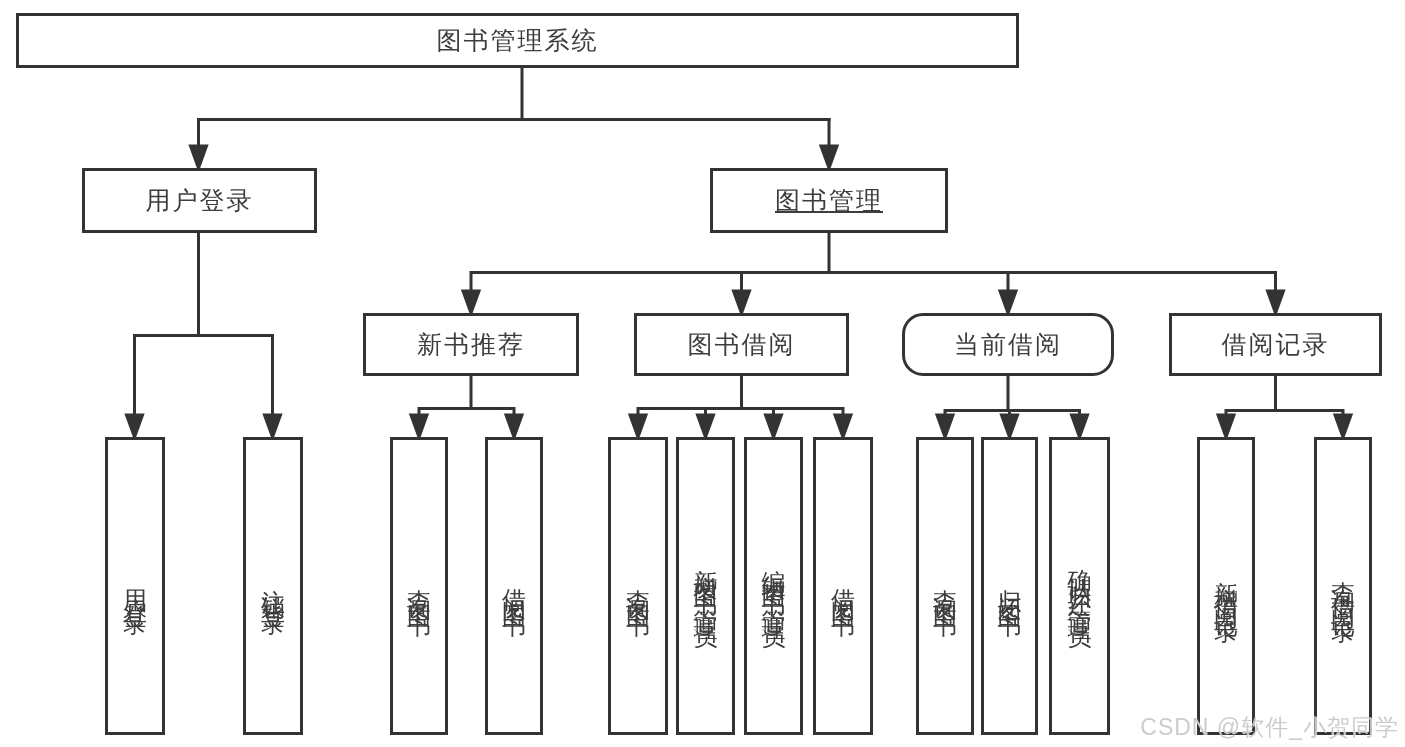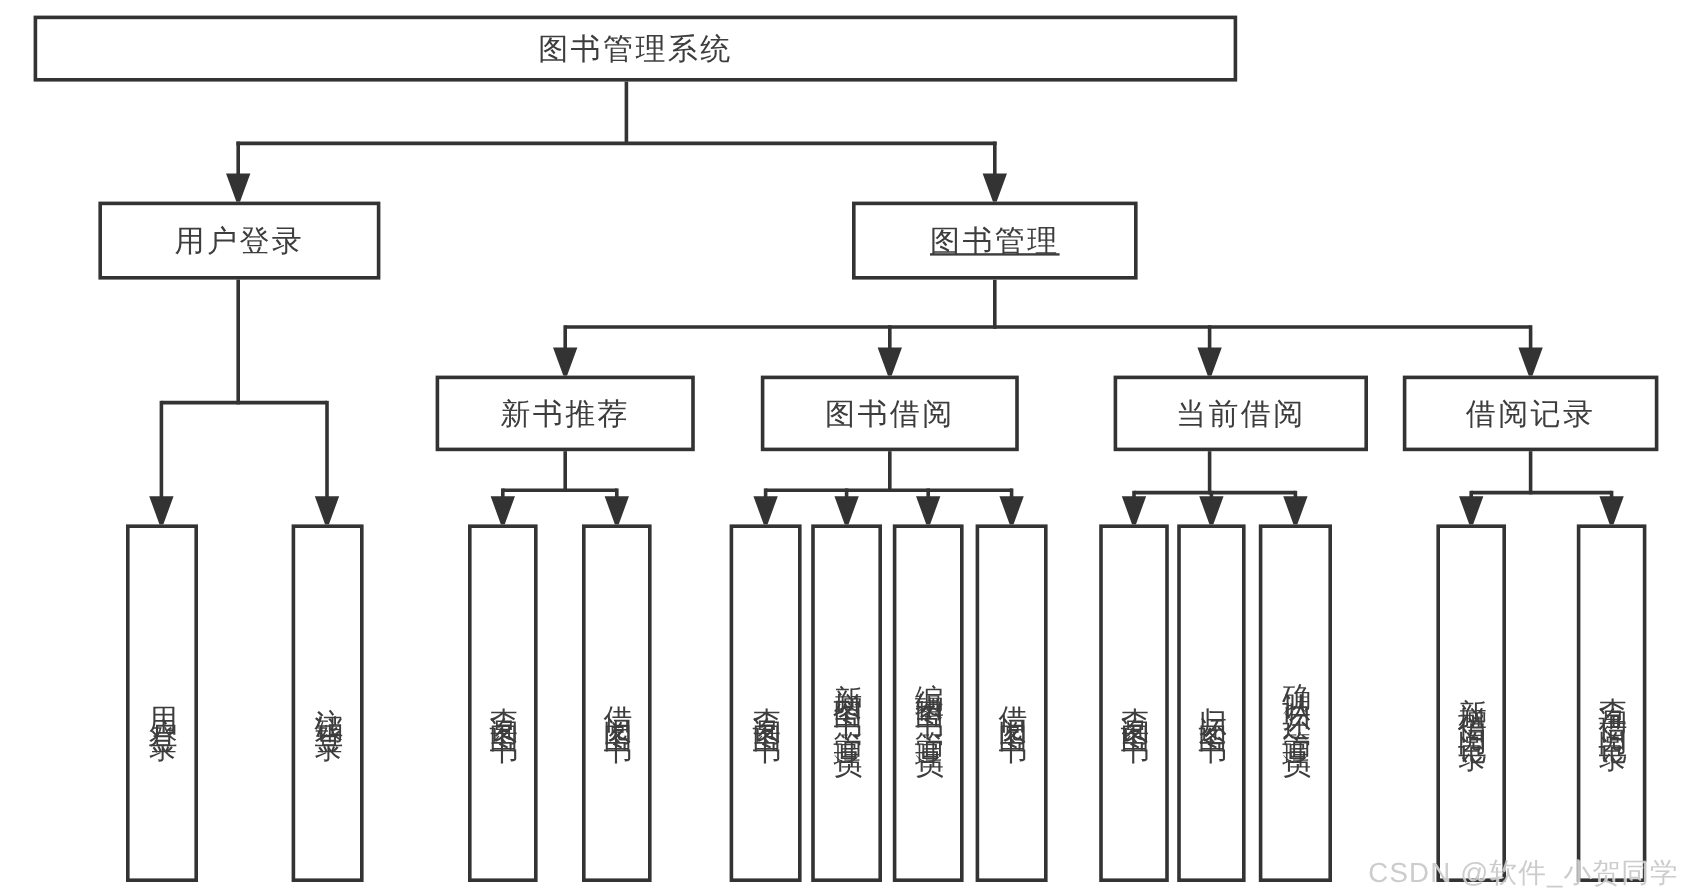--- a/index.html
+++ b/index.html
@@ -42,26 +42,26 @@
   }
   .vtext {
     writing-mode: vertical-rl;
     text-orientation: mixed;
     font-size: 24px;
     letter-spacing: 8px;
     line-height: 1;
     white-space: nowrap;
   }
   
-  #n-root   { left: 28px;   top: 13px;  width: 1003px; height: 55px; }
+  #n-root   { left: 16px;   top: 13px;  width: 1003px; height: 55px; }
   #n-login  { left: 82px;   top: 168px; width: 235px;  height: 65px; }
   #n-mgmt   { left: 710px;  top: 168px; width: 238px;  height: 65px; text-decoration: underline; }
   #n-nbr    { left: 363px;  top: 313px; width: 216px;  height: 63px; }
   #n-bb     { left: 634px;  top: 313px; width: 215px;  height: 63px; text-align: center; }
-  #n-cb     { left: 928px;  top: 313px; width: 212px;  height: 63px; }
+  #n-cb     { left: 902px;  top: 313px; width: 212px;  height: 63px; border-radius: 21px; }
   #n-br     { left: 1169px; top: 313px; width: 213px;  height: 63px; }
   
   #l-login1 { left: 105px;  width: 60px; }
   #l-logout { left: 243px;  width: 60px; }
   #l-nbr1   { left: 390px;  width: 58px; }
   #l-nbr2   { left: 485px;  width: 58px; }
   #l-bb1    { left: 608px;  width: 60px; }
   #l-bb2    { left: 676px;  width: 59px; }
   #l-bb3    { left: 744px;  width: 59px; }
   #l-bb4    { left: 813px;  width: 60px; }

